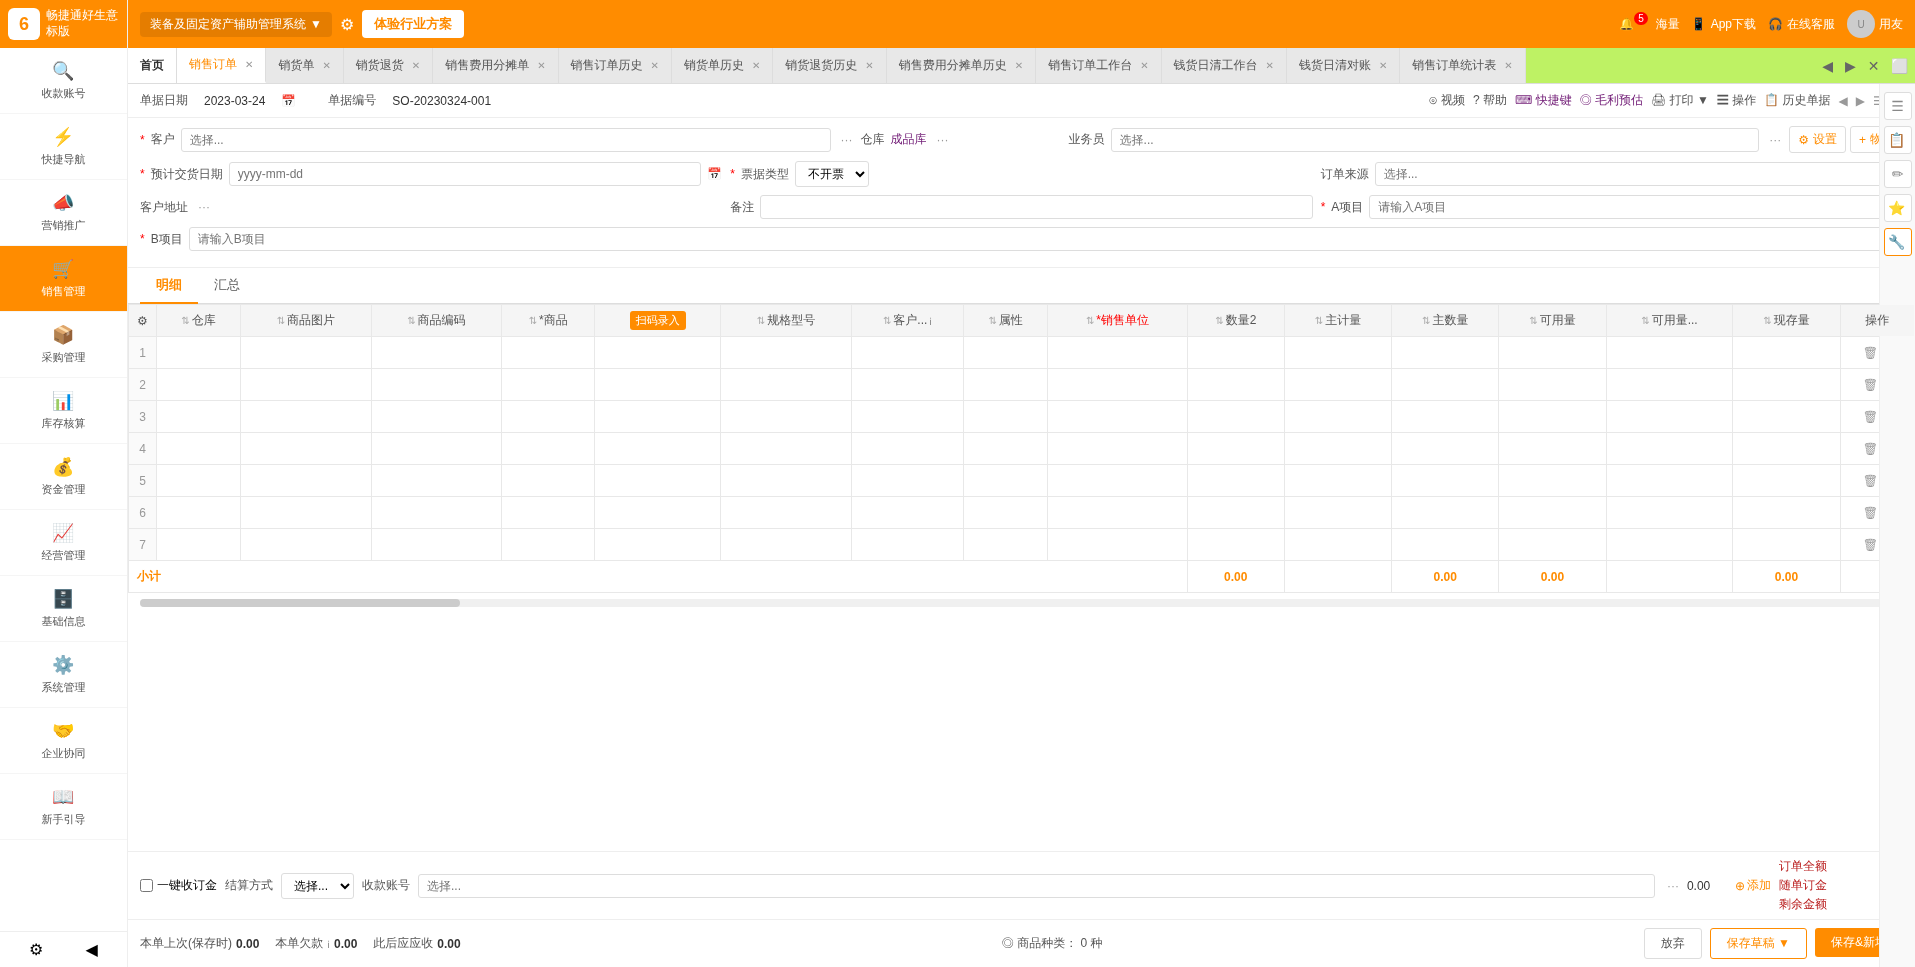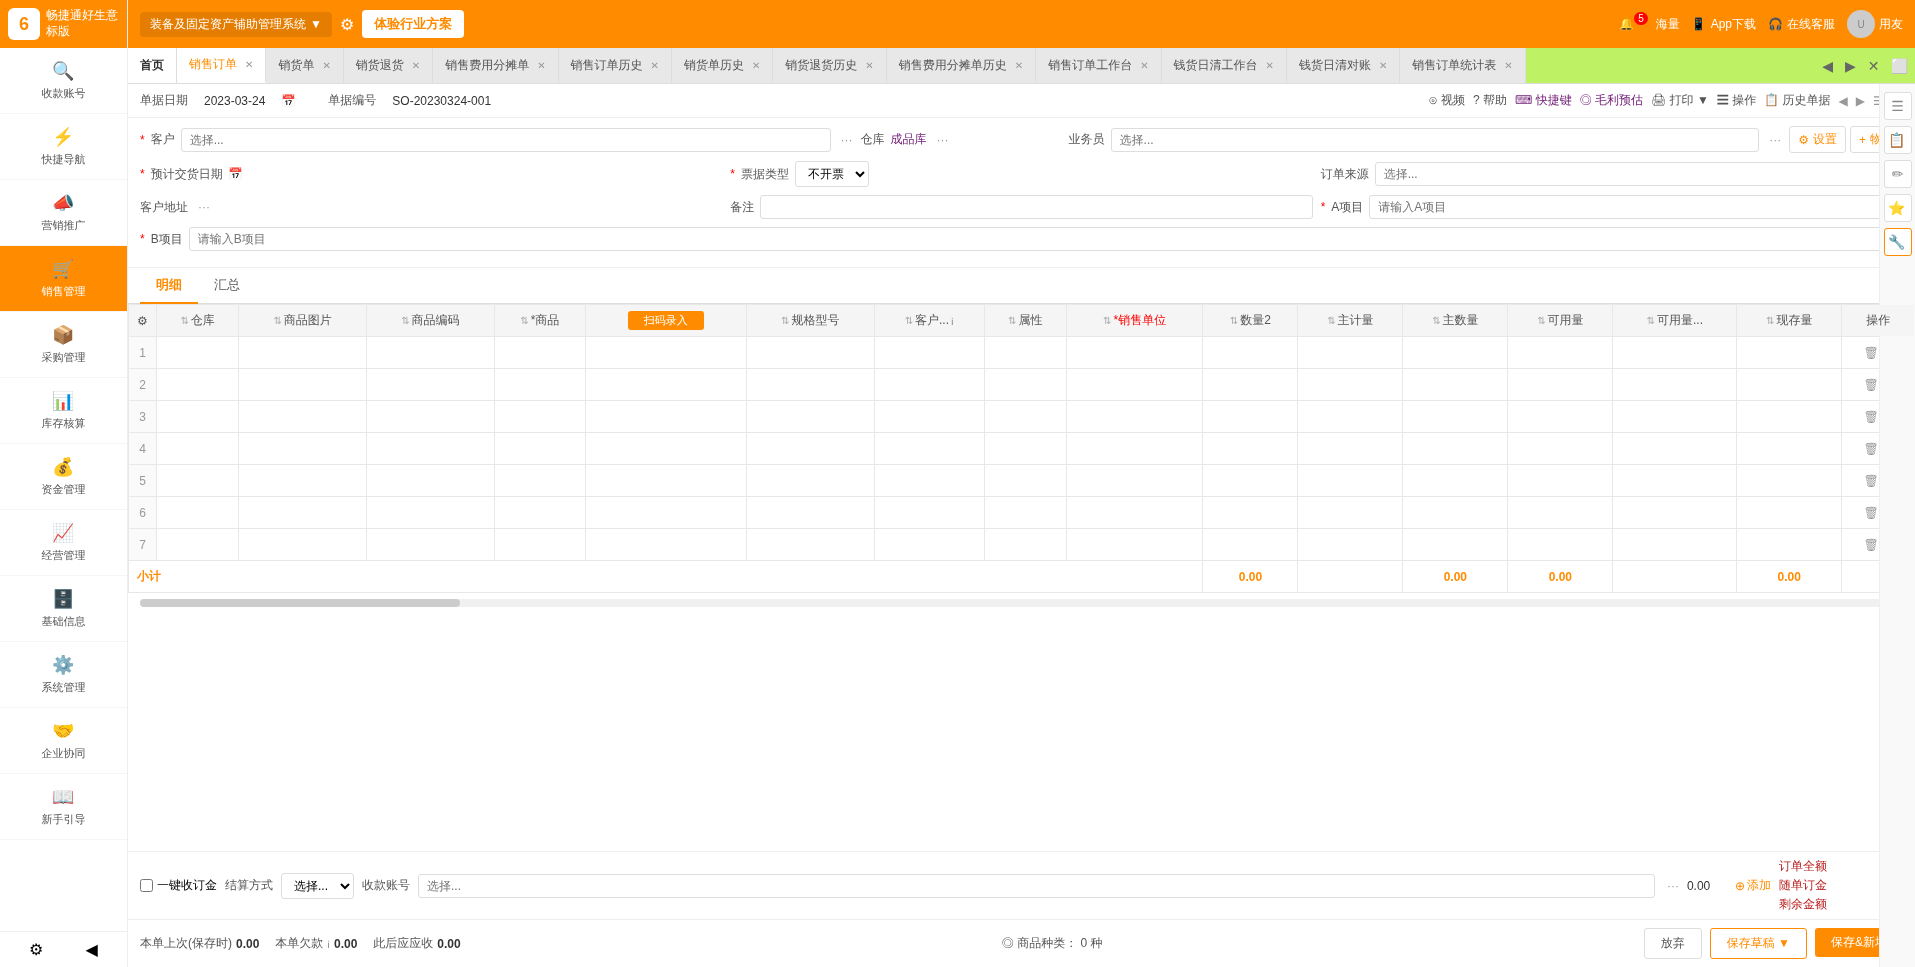--- a/index.html
+++ b/index.html
@@ -133,21 +133,21 @@
       background: #f5f5f5; border: 1px solid #e8e8e8; padding: 6px 4px;
       font-weight: normal; color: #555; white-space: nowrap; position: sticky; top: 0; z-index: 10;
     }
     .data-table td {
       border: 1px solid #e8e8e8; padding: 4px; text-align: center;
       height: 32px; background: #fff;
     }
     .data-table td.row-num { background: #fafafa; color: #999; width: 28px; }
     .scan-btn {
       background: #ff8c00; color: #fff; border: none; border-radius: 3px;
-      padding: 2px 16px; cursor: pointer; font-size: 11px;
+      padding: 2px 6px; cursor: pointer; font-size: 11px;
     }
     .sort-icon { color: #aaa; font-size: 10px; cursor: pointer; }
     .th-inner { display: flex; align-items: center; justify-content: center; gap: 2px; }
 
     
     .subtotal-row { background: #fff8f0 !important; }
     .subtotal-row td { color: #ff8c00; font-weight: bold; }
     .subtotal-label { color: #ff8c00 !important; }
 
     
@@ -388,20 +388,21 @@
         <button class="tr-btn">
           <span>+</span>
           <span>物料</span>
         </button>
       </div>
     </div>
     <div class="form-row">
       <div class="form-field">
         <span class="required-star">*</span>
         <span class="form-label">预计交货日期</span>
+        <input class="form-input placeholder" type="text" style="width: 160px;" placeholder="yyyy-mm-dd">
         <span style="color:#999;cursor:pointer;">📅</span>
       </div>
       <div class="form-field">
         <span class="required-star">*</span>
         <span class="form-label">票据类型</span>
         <select class="form-select">
           <option>不开票</option>
         </select>
       </div>
       <div class="form-field">

